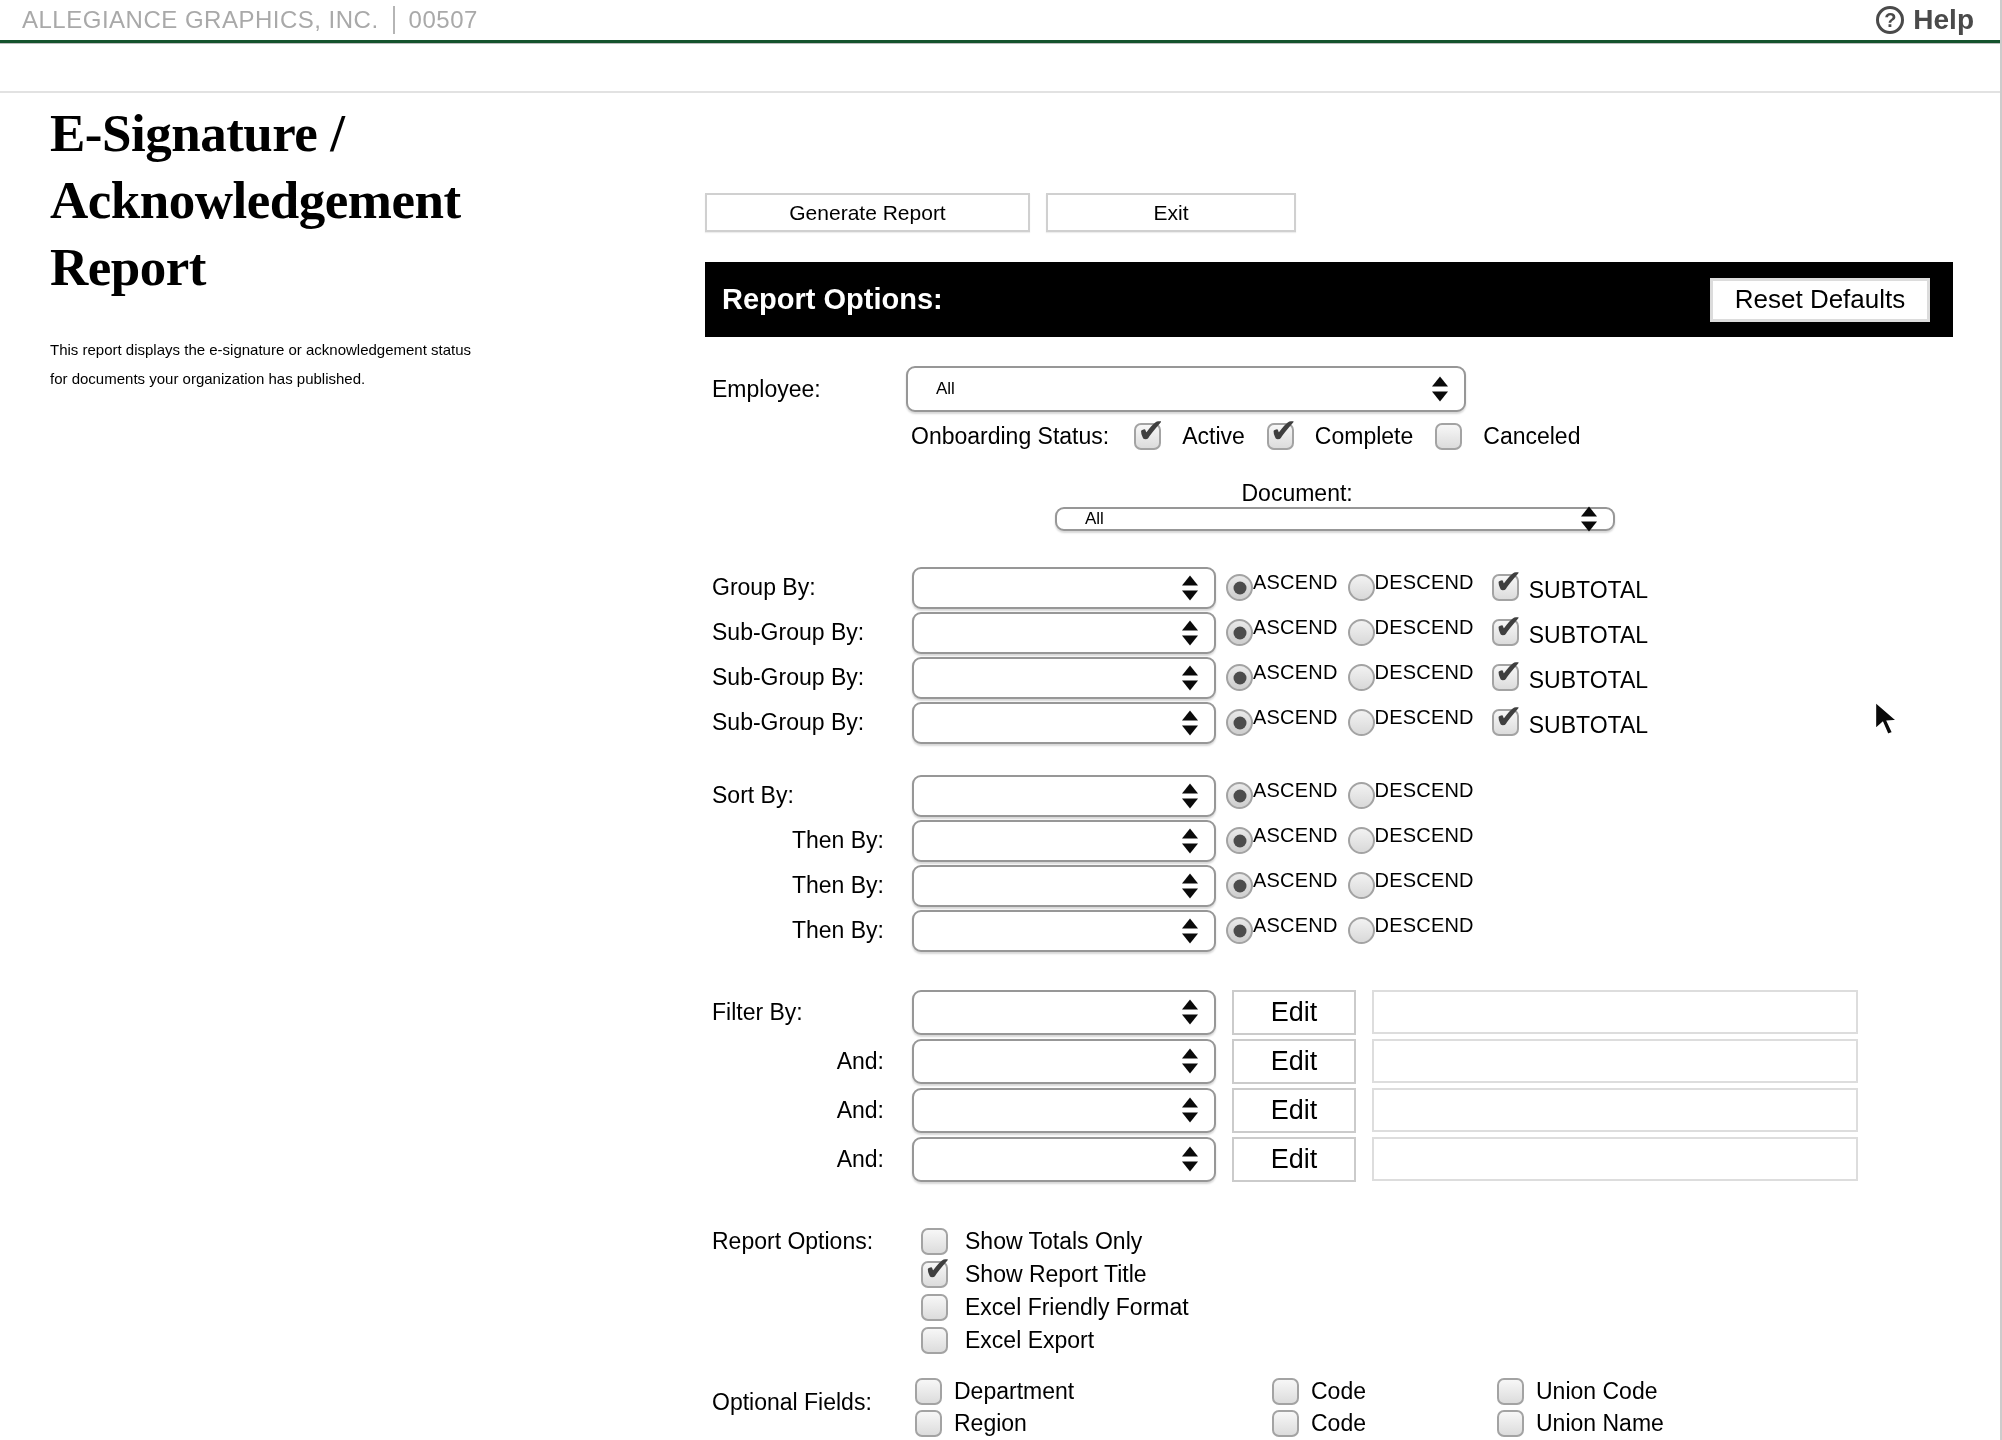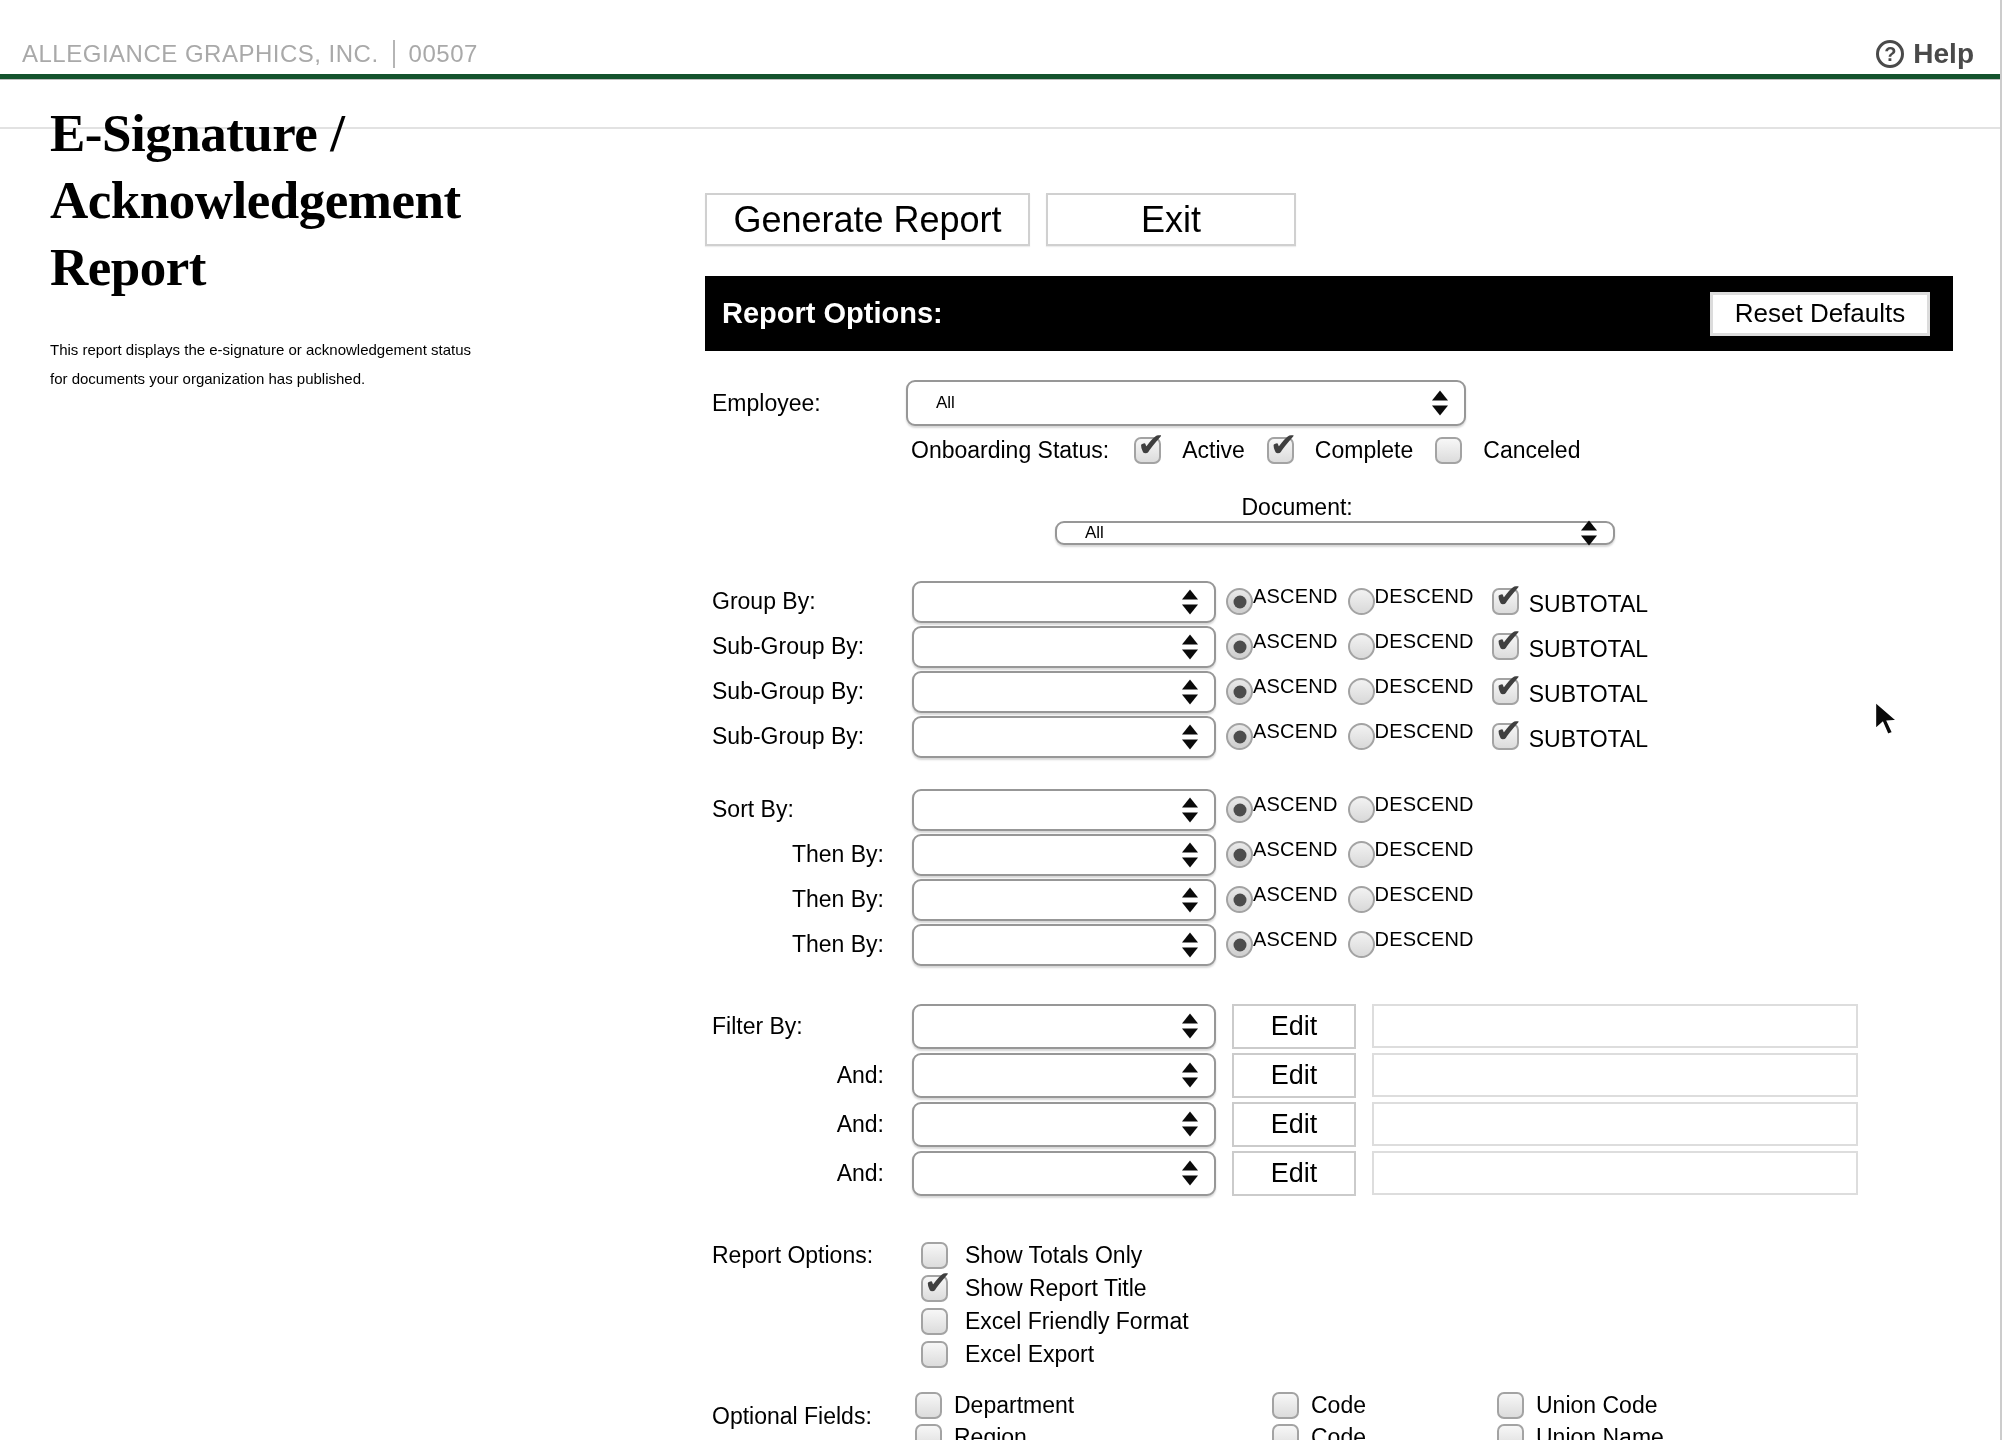--- a/index.html
+++ b/index.html
@@ -6,21 +6,21 @@
   body{
     width:2002px;height:1440px;overflow:hidden;
     font-family:"Liberation Sans","DejaVu Sans",sans-serif;color:#000;
     position:relative;
   }
   .page{position:relative;width:2002px;height:1440px;box-sizing:border-box;border-right:2px solid #ccc;overflow:hidden;}
 
   
   .topbar{
     height:40px;display:flex;justify-content:space-between;align-items:center;
-    padding:0 26px 0 22px;border-bottom:5px solid #14532d;box-shadow:0 1px 0 #bdbdbd;margin-top:34px;
+    padding:0 26px 0 22px;border-bottom:3px solid #14532d;box-shadow:0 1px 0 #bdbdbd;
   }
   .topbar-left{display:flex;align-items:center;color:#a9a9a9;font-size:24px;letter-spacing:.5px;}
   .vsep{display:inline-block;width:2px;height:28px;background:#b5b5b5;margin:0 14px;}
   .help{display:flex;align-items:center;gap:9px;color:#4a4a4a;font-weight:bold;font-size:28px;cursor:pointer;}
   .help-icon{
     width:28px;height:28px;border:3px solid #4a4a4a;border-radius:50%;
     display:flex;align-items:center;justify-content:center;font-size:20px;font-weight:bold;box-sizing:border-box;
   }
   .header-strip{height:48px;border-bottom:2px solid #e2e2e2;}
 
@@ -28,22 +28,22 @@
   .left-col{position:absolute;left:50px;top:100px;width:480px;}
   .title{font-family:"Liberation Serif","DejaVu Serif",serif;font-weight:bold;font-size:53px;line-height:67px;letter-spacing:-.5px;}
   .title div{white-space:nowrap;}
   .descr{margin-top:34px;width:432px;font-size:15px;line-height:29px;}
 
   
   .right-col{position:absolute;left:705px;top:193px;width:1260px;}
 
   .btn-row{display:flex;gap:16px;}
   .big-btn{
-    height:53px;background:#fff;border:2px solid #d0d0d0;box-shadow:0 1px 1px rgba(0,0,0,.07);
-    font-family:inherit;font-size:36px;color:#000;cursor:pointer;
+    height:39px;background:#fff;border:2px solid #d0d0d0;box-shadow:0 1px 1px rgba(0,0,0,.07);
+    font-family:inherit;font-size:21px;color:#000;cursor:pointer;
   }
   .gen{width:325px;}
   .exit{width:250px;}
 
   .options-bar{
     margin-top:30px;width:1248px;height:75px;background:#000;color:#fff;
     display:flex;align-items:center;justify-content:space-between;
     padding:0 23px 0 17px;box-sizing:border-box;
   }
   .options-title{font-size:29px;font-weight:bold;}

